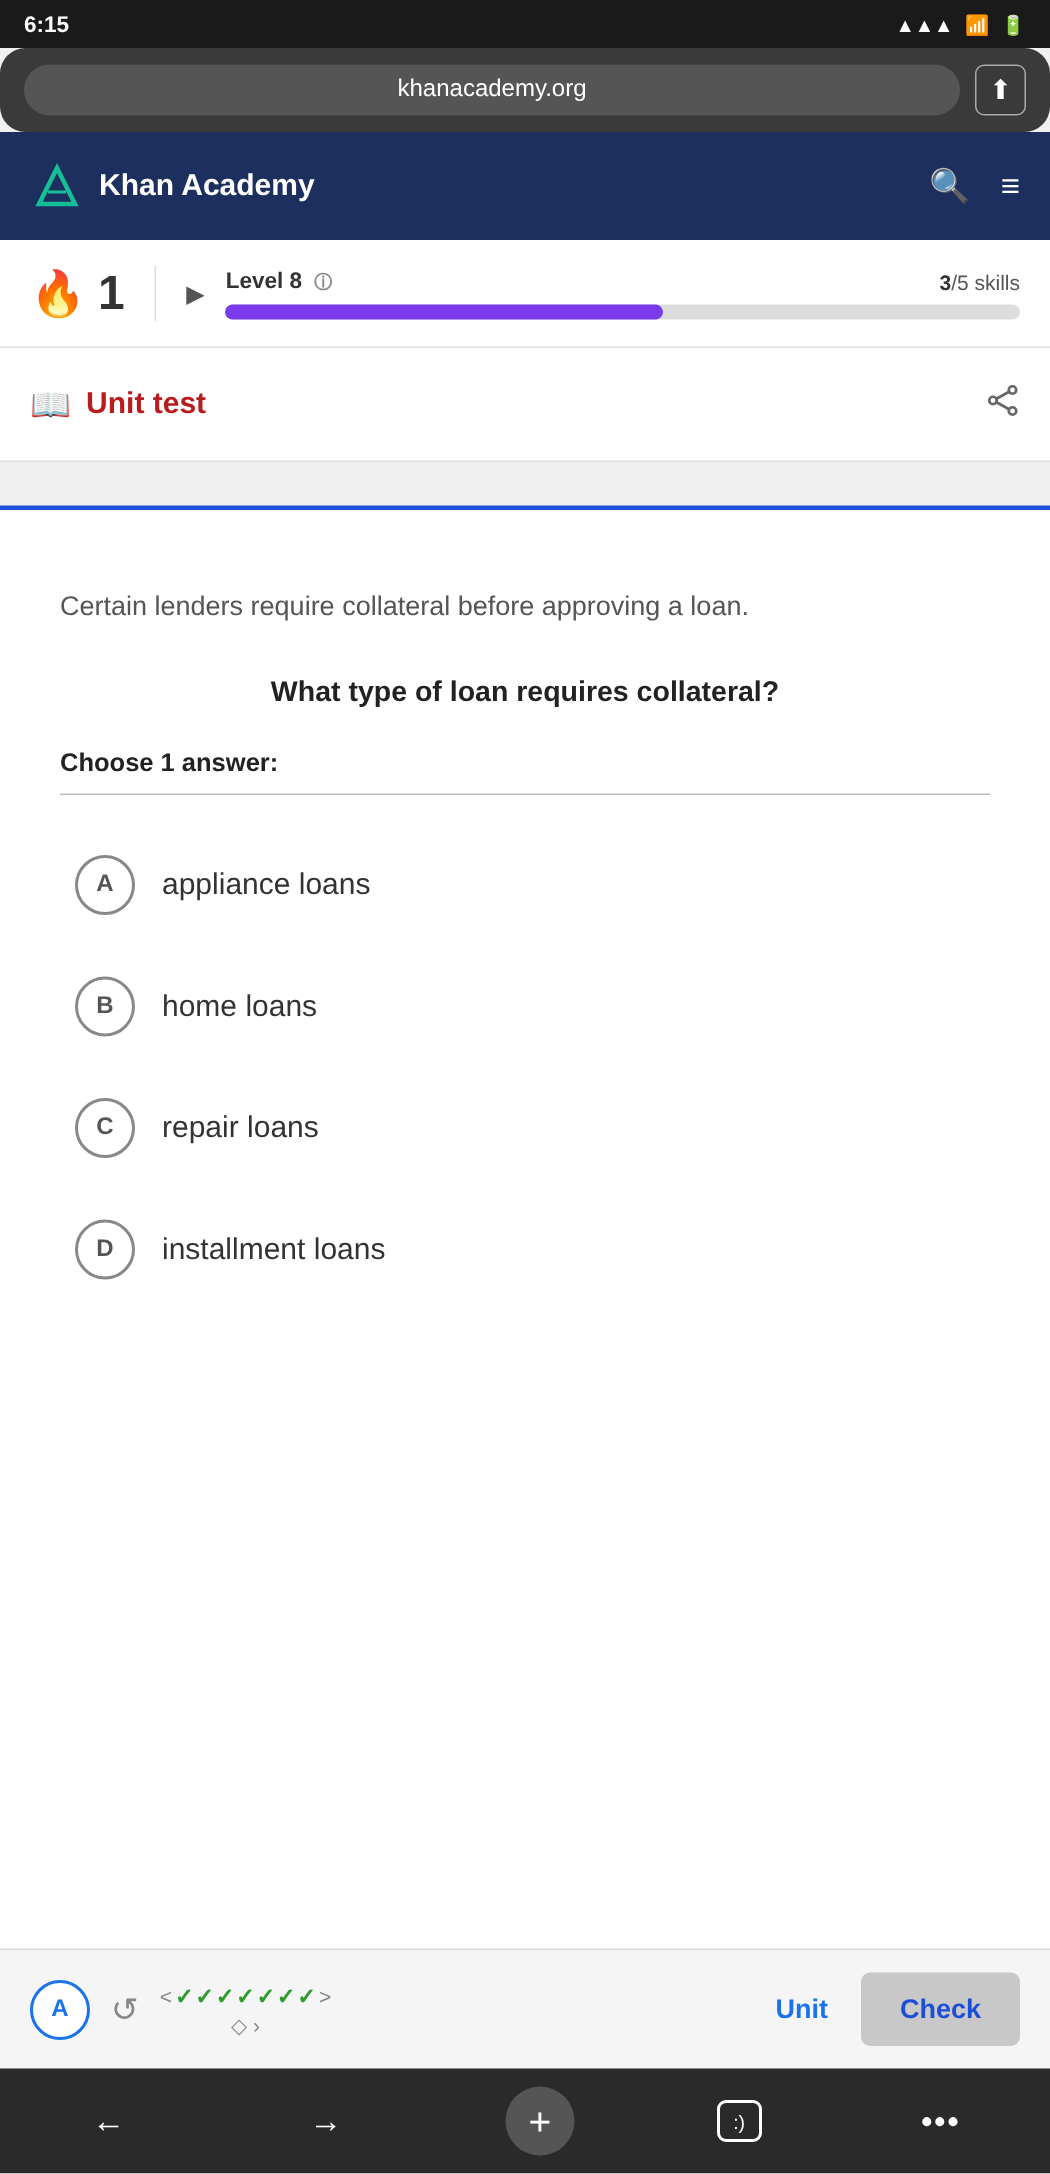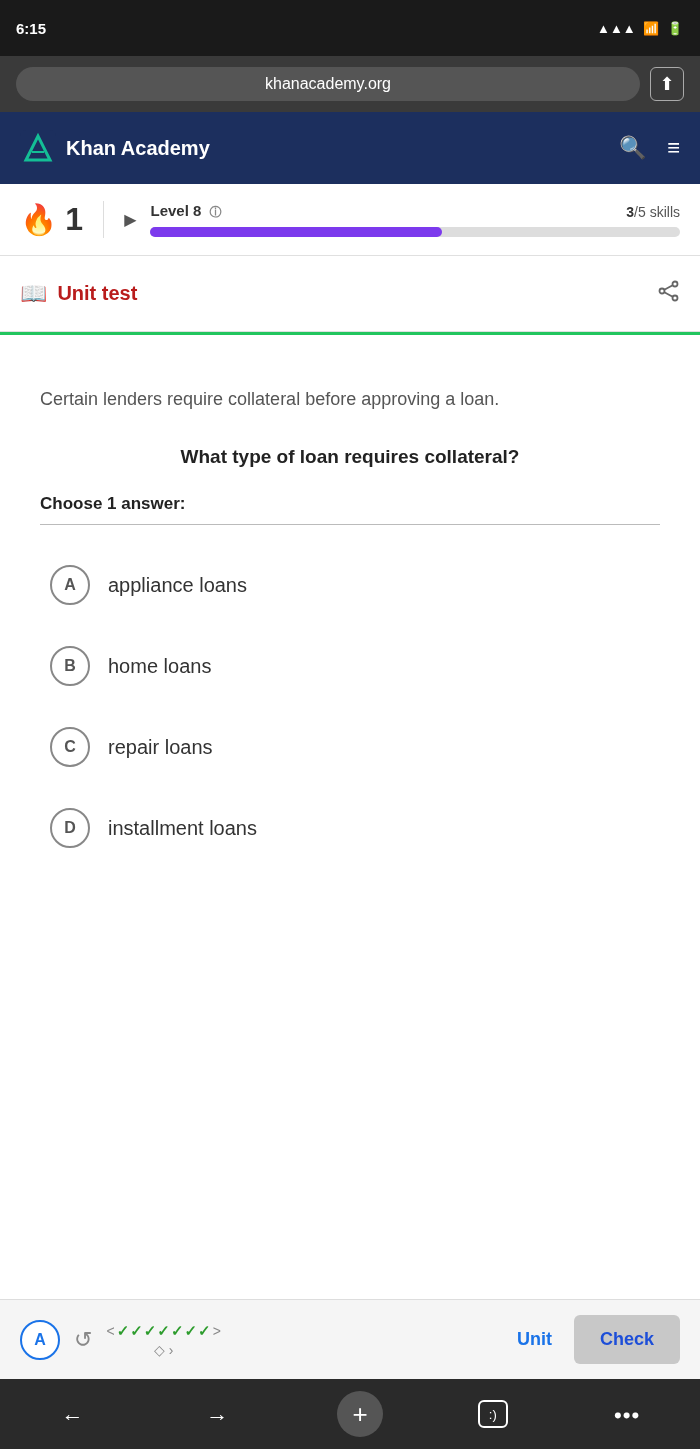--- a/index.html
+++ b/index.html
@@ -14,41 +14,42 @@
     }
 
     
     .status-bar {
       background: #1a1a1a;
       color: white;
       display: flex;
       justify-content: space-between;
       align-items: center;
       padding: 8px 16px;
-      height: 56px;
+      height: 32px;
       font-size: 15px;
       font-weight: 600;
     }
     .status-bar-right {
       display: flex;
       align-items: center;
       gap: 8px;
     }
     .signal-icon, .wifi-icon, .battery-icon {
       font-size: 13px;
     }
 
     
     .browser-bar {
       background: #3a3a3a;
       padding: 10px 16px;
       display: flex;
       align-items: center;
       gap: 10px;
       height: 56px;
+      border-radius: 17px;
     }
     .browser-url-bar {
       flex: 1;
       background: #555;
       border-radius: 20px;
       padding: 8px 18px;
       color: white;
       font-size: 16px;
       text-align: center;
     }
@@ -198,21 +199,22 @@
       color: #555;
       font-size: 20px;
       cursor: pointer;
     }
 
     
     .content-area {
       background: white;
       flex: 1;
       padding: 50px 40px 30px;
-      border-top: 3px solid #22c55e;
+      border-top: 3px solid #1d4ed8;
+      margin-top: 29px;
     }
 
     .question-context {
       font-size: 18px;
       color: #555;
       line-height: 1.6;
       margin-bottom: 30px;
     }
     .question-text {
       font-size: 19px;

